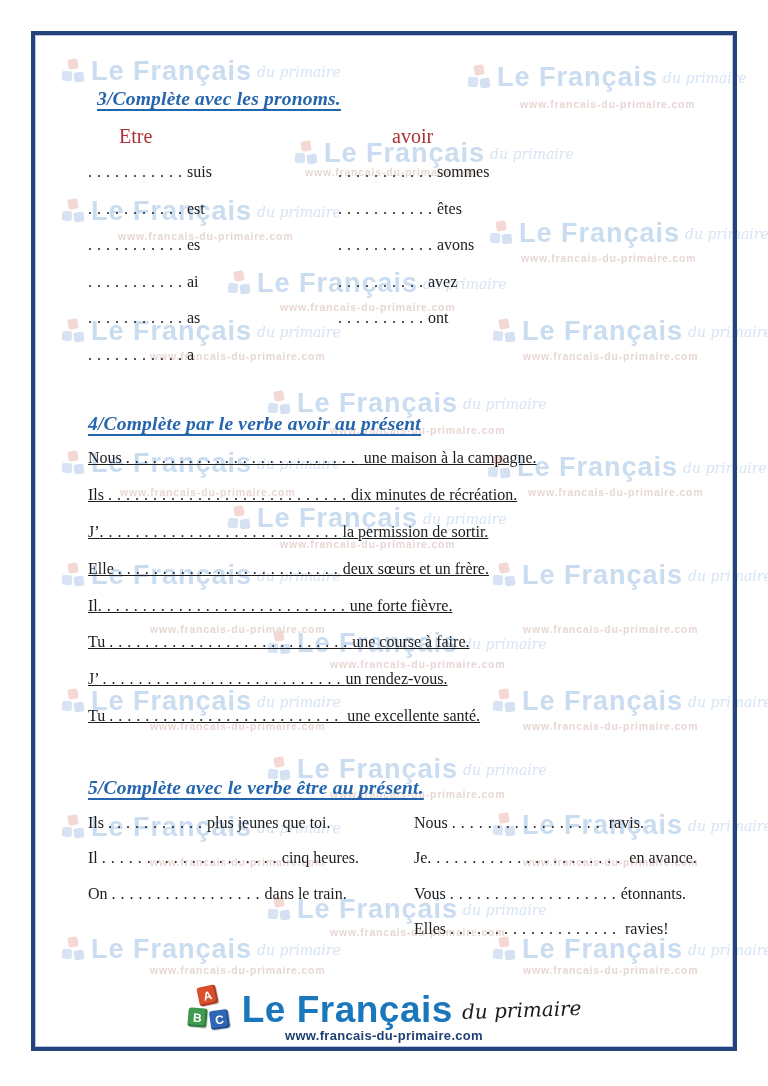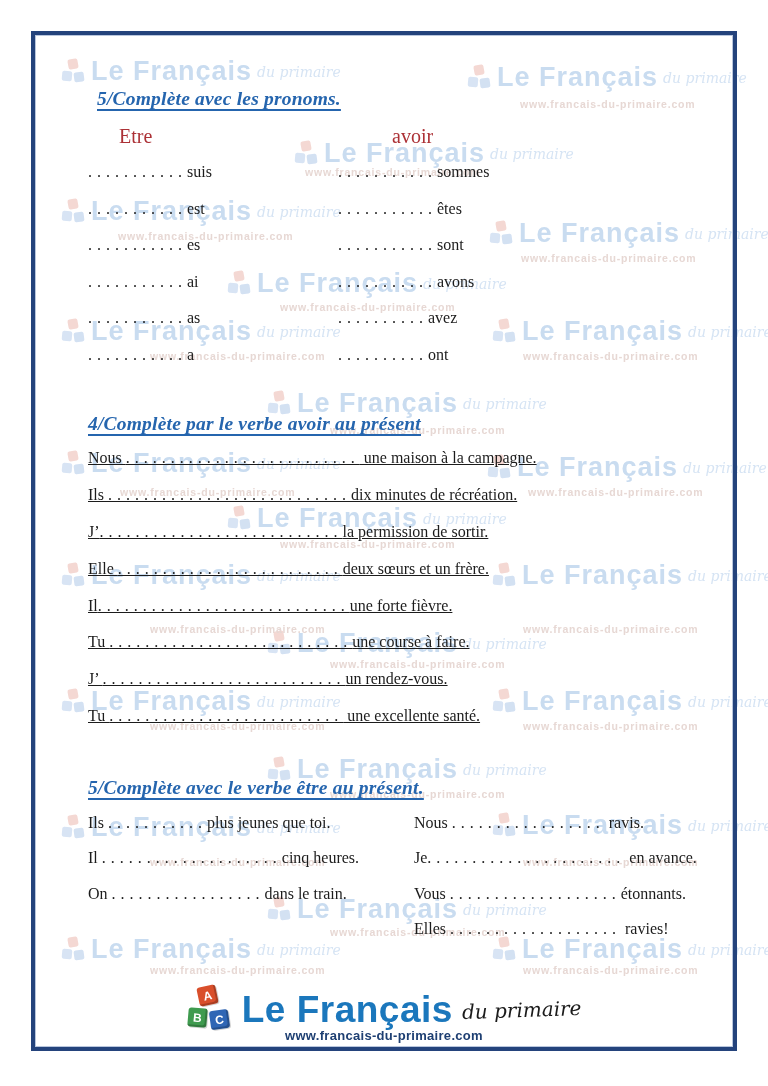--- a/index.html
+++ b/index.html
@@ -296,37 +296,36 @@
       <div class="wm-www" style="left: 330px; top: 788px;">www.francais-du-primaire.com</div>
       <div class="wm-www" style="left: 150px; top: 856px;">www.francais-du-primaire.com</div>
       <div class="wm-www" style="left: 523px; top: 856px;">www.francais-du-primaire.com</div>
       <div class="wm-www" style="left: 330px; top: 926px;">www.francais-du-primaire.com</div>
       <div class="wm-www" style="left: 150px; top: 964px;">www.francais-du-primaire.com</div>
       <div class="wm-www" style="left: 523px; top: 964px;">www.francais-du-primaire.com</div>
     </div>
 
   <div class="content">
 
-    <h2 class="ex-title" id="title3">5/Complète avec les pronoms.</h2>
+    <h2 class="ex-title" id="title3">3/Complète avec les pronoms.</h2>
     <div class="col-head" id="head-etre">Etre</div>
     <div class="col-head" id="head-avoir">avoir</div>
 
     <div class="rows" id="ex3-left">
       <div class="row"><span class="dots">...........</span><span>suis</span></div>
       <div class="row"><span class="dots">...........</span><span>est</span></div>
       <div class="row"><span class="dots">...........</span><span>es</span></div>
       <div class="row"><span class="dots"> ...........</span><span>ai</span></div>
       <div class="row"><span class="dots"> ...........</span><span>as</span></div>
       <div class="row"><span class="dots"> ...........</span><span>a</span></div>
     </div>
 
     <div class="rows" id="ex3-right">
       <div class="row"><span class="dots">...........</span><span>sommes</span></div>
       <div class="row"><span class="dots">...........</span><span>êtes</span></div>
-      <div class="row"><span class="dots">...........</span><span>sont</span></div>
       <div class="row"><span class="dots">...........</span><span>avons</span></div>
       <div class="row"><span class="dots"> ..........</span><span>avez</span></div>
       <div class="row"><span class="dots"> ..........</span><span>ont</span></div>
     </div>
 
     <h2 class="ex-title" id="title4">4/Complète par le verbe avoir au présent</h2>
     <div class="rows" id="ex4-rows">
       <div class="row"><span>Nous </span><span class="dots">..........................</span><span> une maison à la campagne.</span></div>
       <div class="row"><span>Ils </span><span class="dots">...........................</span><span>dix minutes de récréation.</span></div>
       <div class="row"><span>J’</span><span class="dots">...........................</span><span>la permission de sortir.</span></div>

